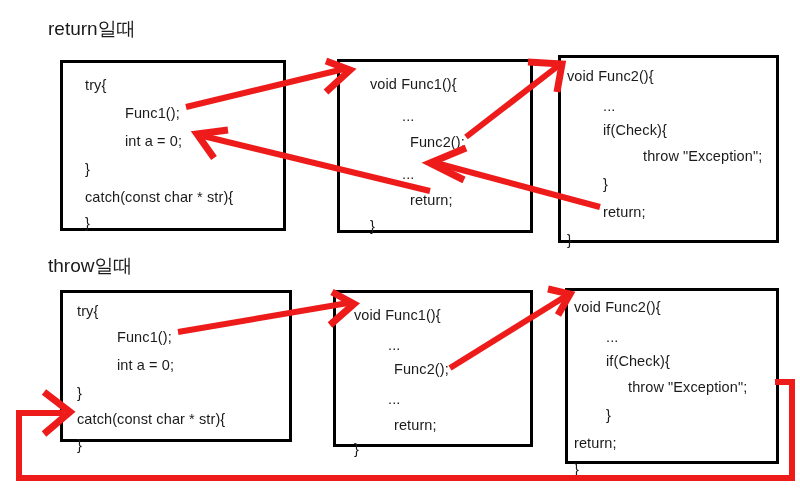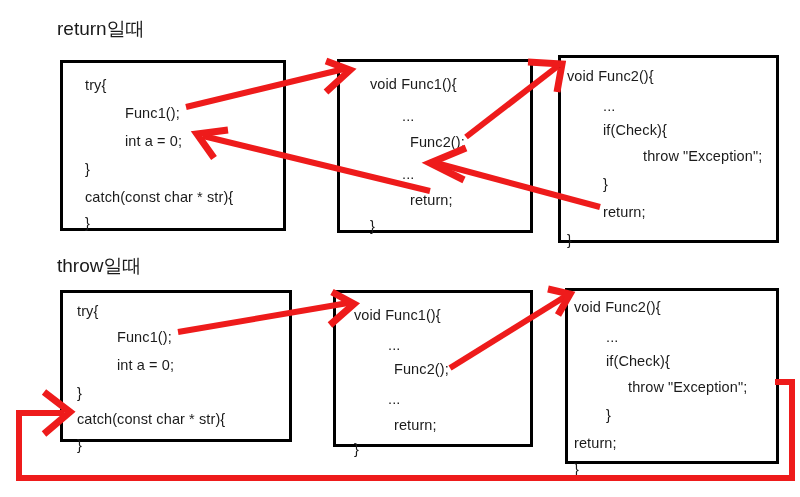--- a/index.html
+++ b/index.html
@@ -12,21 +12,20 @@
   }
   #canvas{position:absolute;left:0;top:0;width:800px;height:497px;}
 
   .section-title{
     position:absolute;
     font-size:19px;
     color:#1a1a1a;
     letter-spacing:0px;
     white-space:nowrap;
     font-weight:400;
-    margin-left:9px;
   }
 
   .code-box{
     position:absolute;
     background:#ffffff;
     border:3px solid #000000;
     box-sizing:border-box;
     overflow:visible;
   }
   .code-line{

